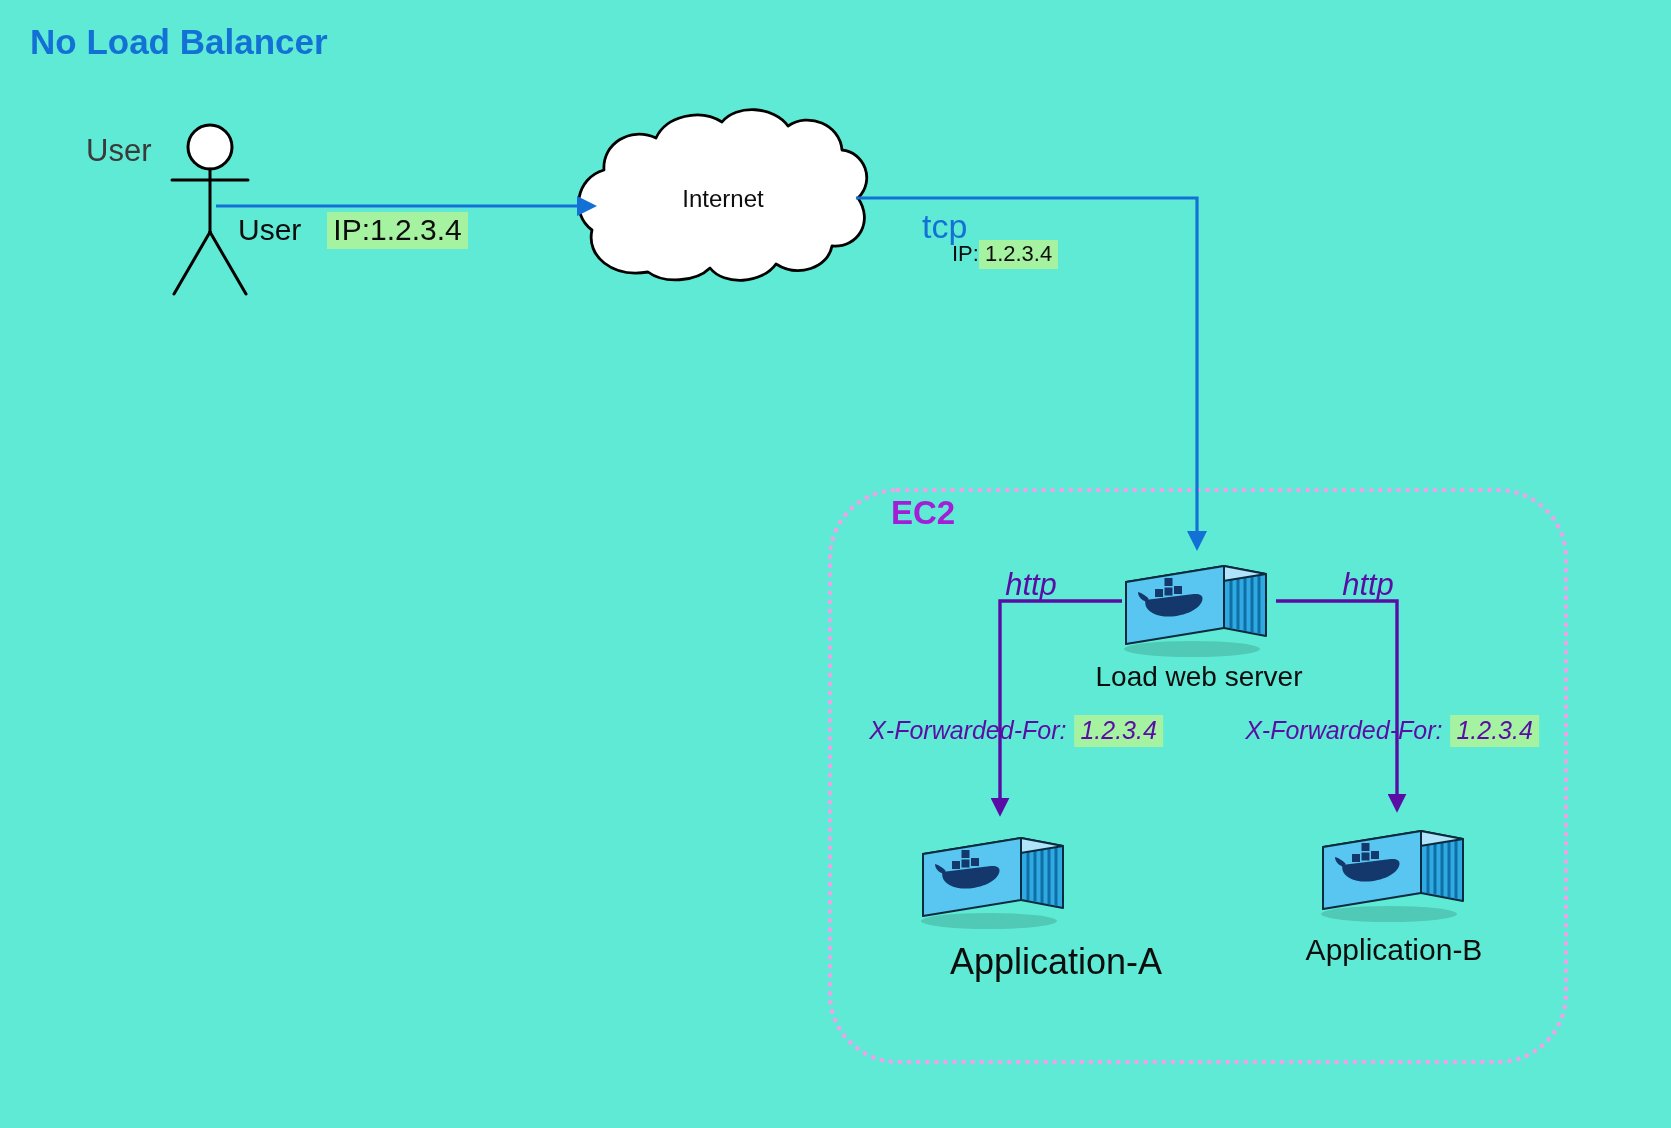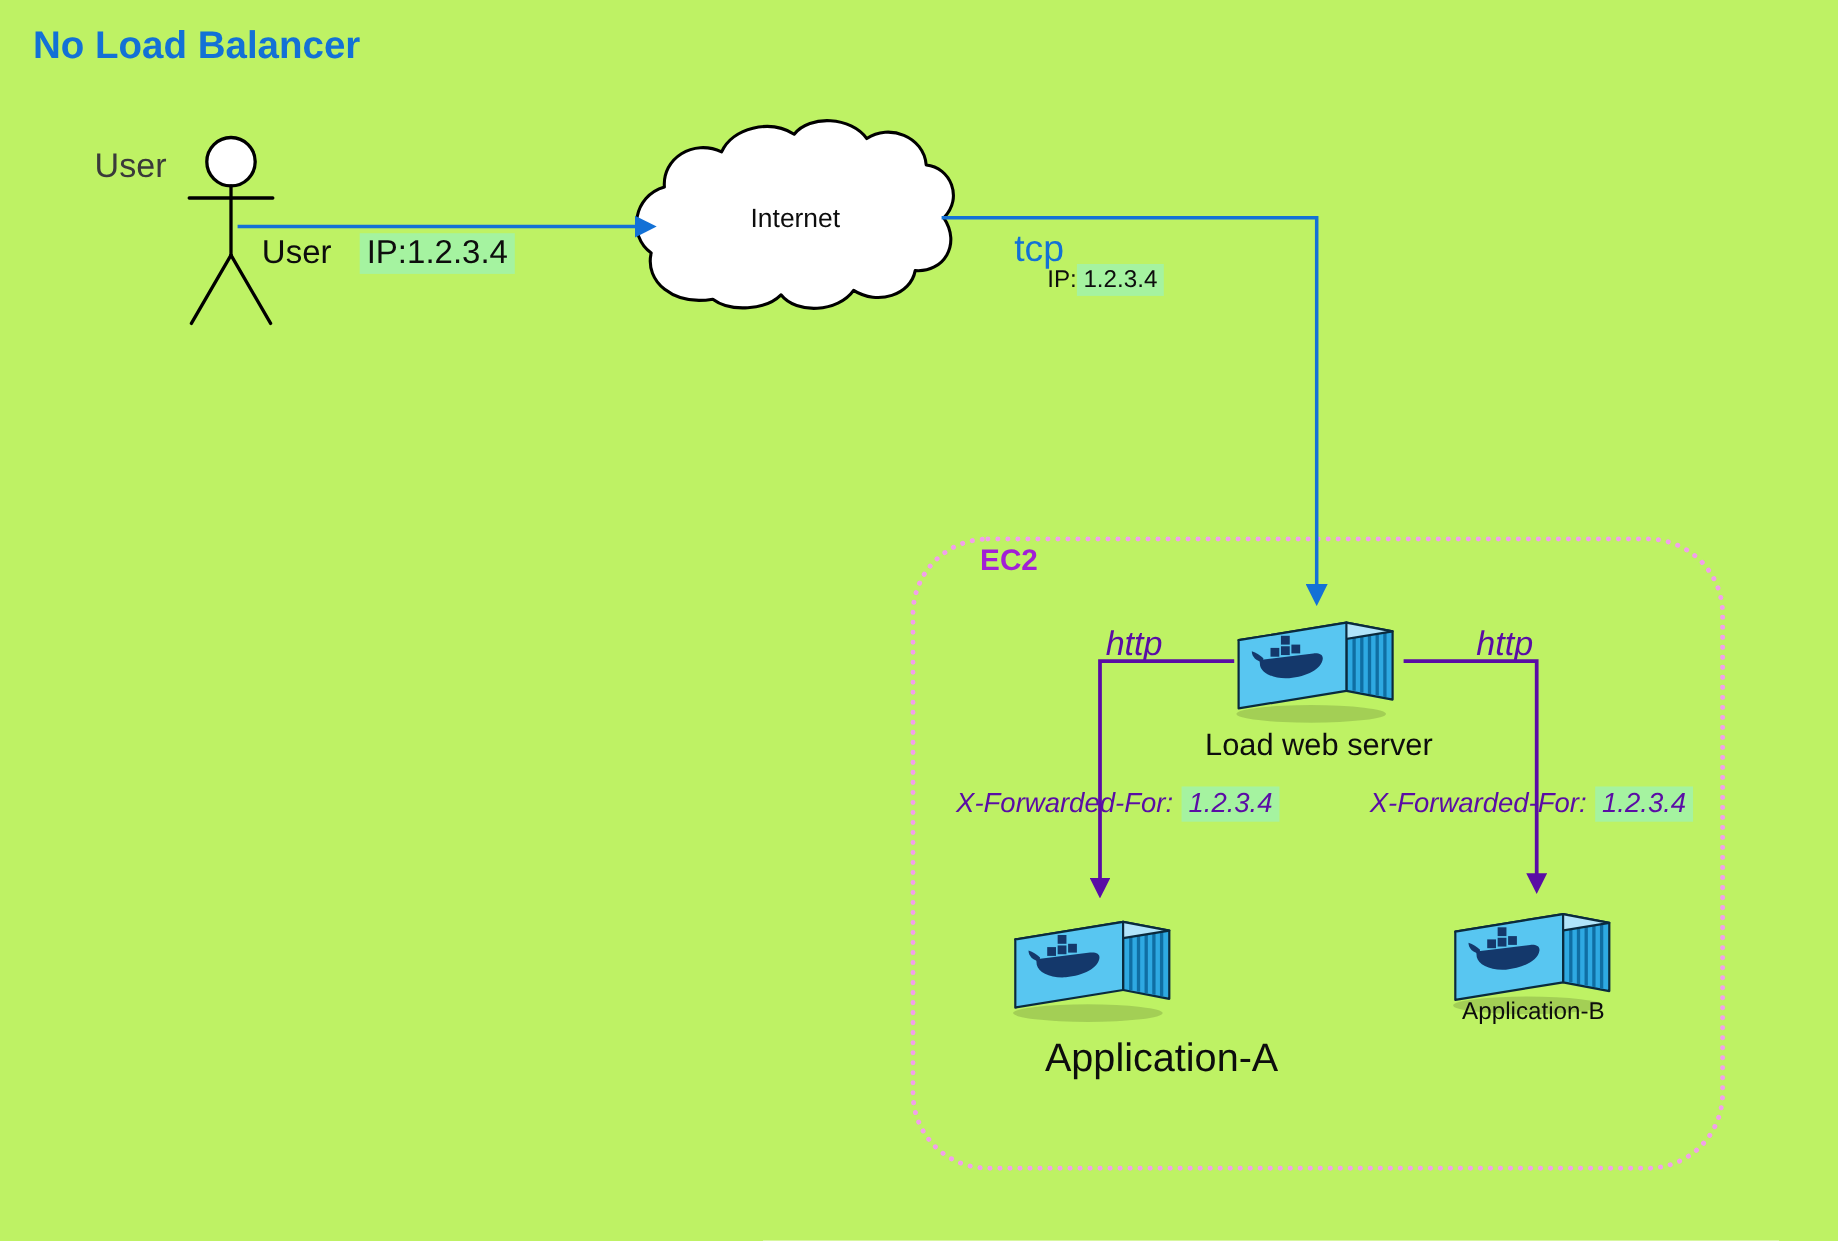--- a/index.html
+++ b/index.html
@@ -1,33 +1,33 @@
 <!DOCTYPE html>
 <html style="--accent-blue: #1371d6; --accent-purple: #5a0da5; --ec2-label: #a21fd6; --green-highlight: #a5f3a0; --pink-border: #f2a0ea;"><head>
 <meta charset="utf-8">
 <style>
   * { margin: 0; padding: 0; box-sizing: border-box; }
   html, body { background: #ffffff; }
   .canvas {
     position: relative;
     width: 1671px;
     height: 1128px;
-    background: #bef264;
+    background: #5eead4;
     overflow: hidden;
     font-family: "Liberation Sans", sans-serif;
   }
   .layer { position: absolute; inset: 0; }
 
   
   .lbl { position: absolute; white-space: nowrap; color: #0d0d0d; line-height: 1.15; }
   .center { transform: translateX(-50%); }
   .title { font-size: 35px; font-weight: 700; color: var(--accent-blue, #1371d6); }
   .blue { color: var(--accent-blue, #1371d6); }
   .purple { color: var(--accent-purple, #5a0da5); font-style: italic; }
-  .ec2-title { font-size: 27px; font-weight: 700; color: var(--ec2-label, #a21fd6); }
+  .ec2-title { font-size: 33px; font-weight: 700; color: var(--ec2-label, #a21fd6); }
   .hl { background: var(--green-highlight, #a5f3a0); padding: 1px 6px 3px; }
 
   
   .blue-line { stroke: var(--accent-blue, #1371d6); stroke-width: 3.2; fill: none; }
   .purple-line { stroke: var(--accent-purple, #5a0da5); stroke-width: 3.4; fill: none; }
   #arrowBlue path { fill: var(--accent-blue, #1371d6); }
   #arrowPurple path { fill: var(--accent-purple, #5a0da5); }
   .ec2-box {
     fill: none;
     stroke: var(--pink-border, #f2a0ea);
@@ -141,16 +141,16 @@
     <div class="lbl purple center" style="left:1016px; top:716px; font-size:25px">
       <span>X-Forwarded-For:</span><span class="hl" style="margin-left:8px">1.2.3.4</span>
     </div>
 
     <div class="lbl purple center" style="left:1392px; top:716px; font-size:25px">
       <span>X-Forwarded-For:</span><span class="hl" style="margin-left:8px">1.2.3.4</span>
     </div>
 
     <div class="lbl center" style="left:1056px; top:941px; font-size:36px">Application-A</div>
 
-    <div class="lbl center" style="left:1394px; top:906px; font-size:22px">Application-B</div>
+    <div class="lbl center" style="left:1394px; top:933px; font-size:30px">Application-B</div>
   </div>
 
 </div>
 
 </body></html>

